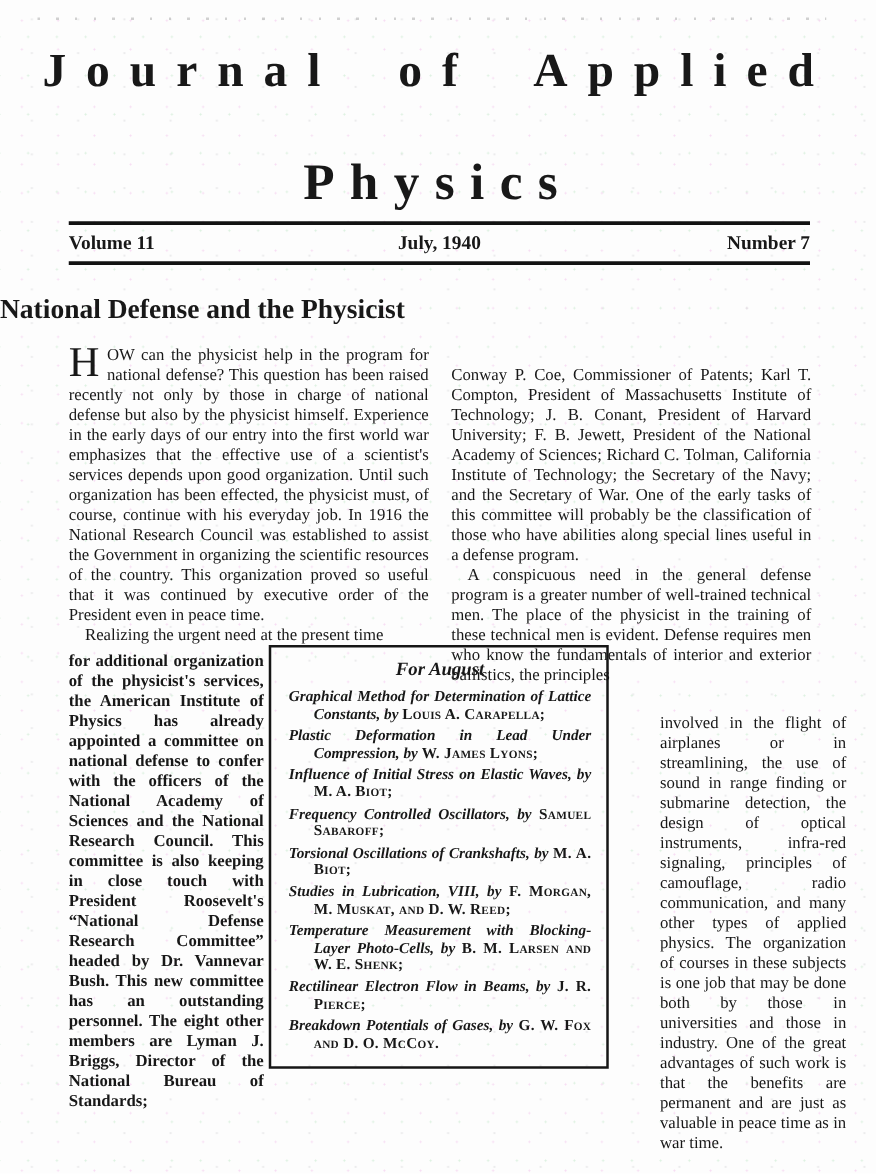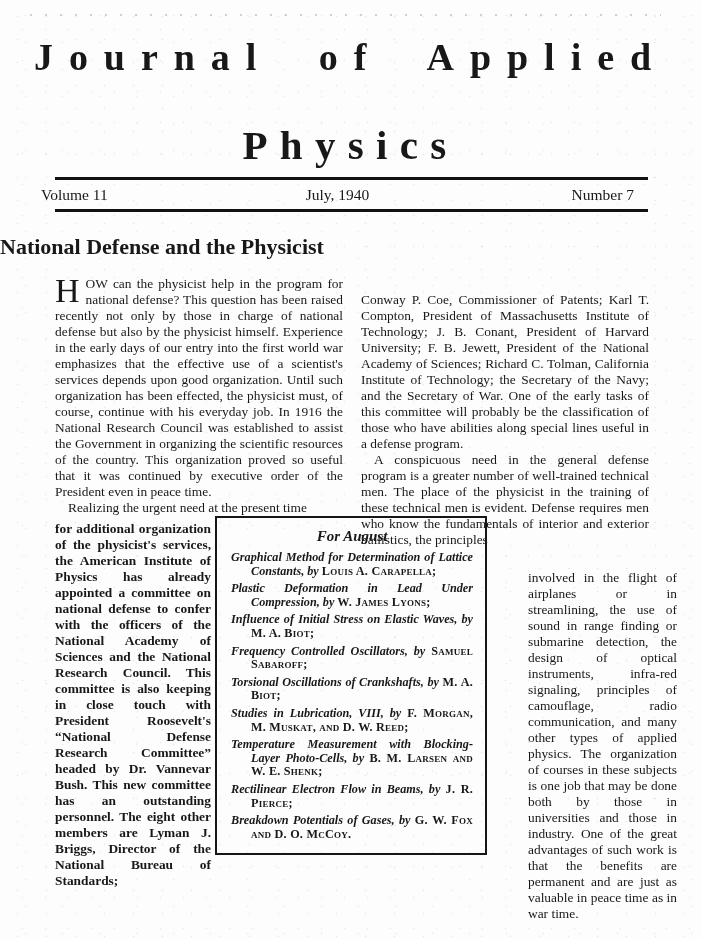--- a/index.html
+++ b/index.html
@@ -30,23 +30,23 @@
   }
   .mast-line2{
     position:absolute;top:99px;left:0;width:100%;
     text-align:center;font-weight:bold;font-size:41px;line-height:46px;
     letter-spacing:0.30em;white-space:nowrap;margin-top:23px;
   }
   .rule{position:absolute;left:55px;width:593px;height:2.5px;background:#121212;}
   .rule-top{top:177px;}
   .rule-mid{top:209px;}
   .mast-info{
-    position:absolute;top:184px;left:41px;width:593px;
+    position:absolute;top:184px;left:55px;width:593px;
     display:flex;align-items:baseline;
-    font-weight:normal;font-size:15.5px;line-height:22px;
+    font-weight:bold;font-size:15.5px;line-height:22px;
   }
   .mast-info .mi{flex:1;}
   .mi-left{text-align:left;}
   .mi-center{text-align:center;}
   .mi-right{text-align:right;}
   .article-title{
     position:absolute;top:233px;left:0;width:100%;
     text-align:left;font-weight:bold;font-size:22px;line-height:28px;
   }
   .body-col{

